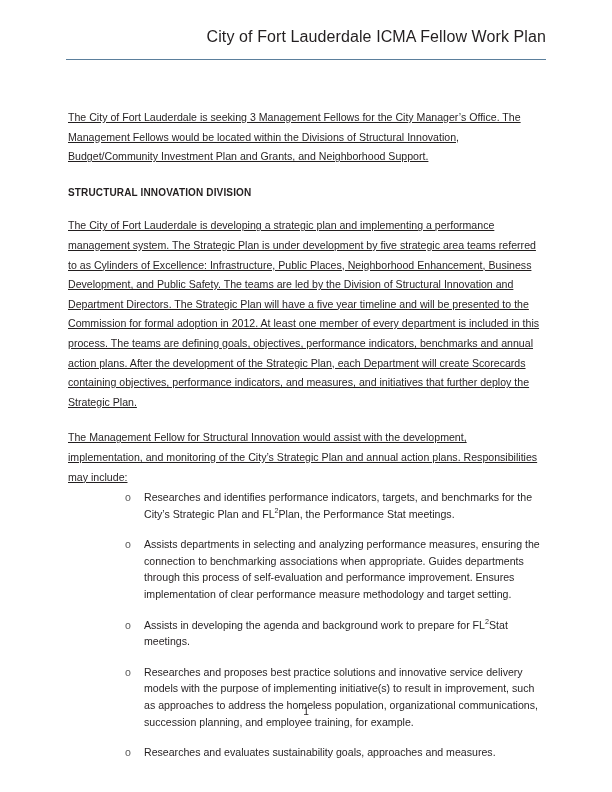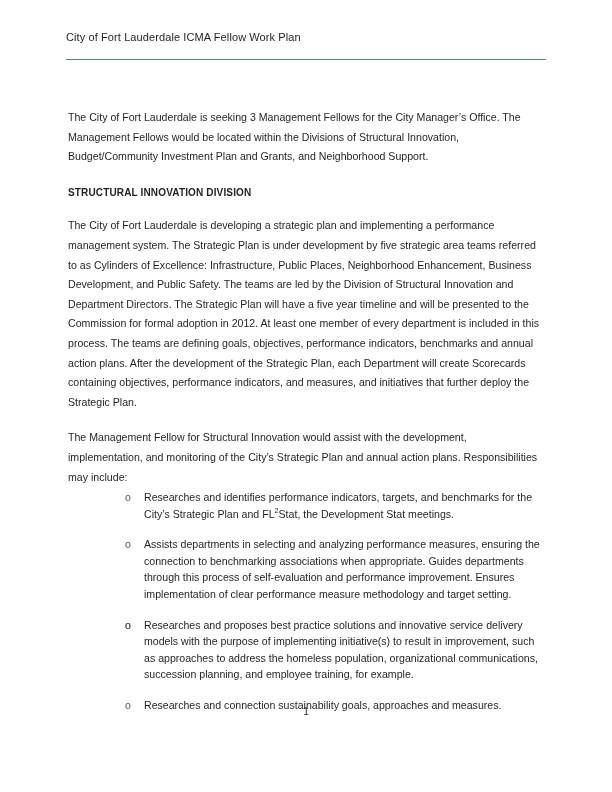--- a/index.html
+++ b/index.html
@@ -24,22 +24,22 @@
   }
 
   
   .header {
     position: absolute;
     left: 66px;
     top: 30px;
     width: 480px;
   }
   .header-title {
-    text-align: left;
-    font-size: 11px;
+    text-align: right;
+    font-size: 16px;
     line-height: 14px;
     color: #231f20;
     letter-spacing: 0.1px;
   }
   .header-rule {
     position: absolute;
     left: 66px;
     top: 59px;
     width: 480px;
     height: 0;
@@ -52,20 +52,21 @@
     left: 68px;
     top: 108px;
     width: 474px;
   }
   p.para {
     margin: 0 0 16px 0;
     font-size: 10.6px;
     line-height: 19.6px;
     text-align: left;
     color: #231f20;
+    text-decoration: underline;
   }
   p.para.tight {
     margin-bottom: 2px;
   }
   h2.section-heading {
     margin: 0 0 14px 0;
     font-size: 10px;
     line-height: 19.6px;
     font-weight: bold;
     letter-spacing: 0.15px;
@@ -134,42 +135,45 @@
     <h2 class="section-heading">STRUCTURAL INNOVATION DIVISION</h2>
 
     <p class="para">The City of Fort Lauderdale is developing a strategic plan and implementing a performance management system. The Strategic Plan is under development by five strategic area teams referred to as Cylinders of Excellence: Infrastructure, Public Places, Neighborhood Enhancement, Business Development, and Public Safety. The teams are led by the Division of Structural Innovation and Department Directors.  The Strategic Plan will have a five year timeline and will be presented to the Commission for formal adoption in 2012.  At least one member of every department is included in this process.  The teams are defining goals, objectives, performance indicators, benchmarks and annual action plans. After the development of the Strategic Plan, each Department will create Scorecards containing objectives, performance indicators, and measures, and initiatives that further deploy the Strategic Plan.</p>
 
     <p class="para tight">The Management Fellow for Structural Innovation would assist with the development, implementation, and monitoring of the City’s Strategic Plan and annual action plans. Responsibilities may include:</p>
 
     <ul class="bullets">
       <li>
         <span class="bullet-marker">o</span>
         <span class="li-text">
-          <span>Researches and identifies performance indicators, targets, and benchmarks for the City’s Strategic Plan and FL</span><sup>2</sup><span>Stat, the Development Stat meetings.</span>
+          <span>Researches and identifies performance indicators, targets, and benchmarks for the City’s Strategic Plan and FL</span><sup>2</sup><span>Plan, the Performance Stat meetings.</span>
         </span>
       </li>
       <li>
         <span class="bullet-marker">o</span>
         <span class="li-text">
           <span>Assists departments in selecting and analyzing performance measures, ensuring the connection to benchmarking associations when appropriate.  Guides departments through this process of self-evaluation and performance improvement. Ensures implementation of clear performance measure methodology and target setting.</span><sup></sup><span></span>
         </span>
       </li>
       <li>
         <span class="bullet-marker">o</span>
+        <span class="li-text">
+          <span>Assists in developing the agenda and background work to prepare for FL</span><sup>2</sup><span>Stat meetings.</span>
+        </span>
       </li>
       <li>
         <span class="bullet-marker">o</span>
         <span class="li-text">
           <span>Researches and proposes best practice solutions and innovative service delivery models with the purpose of implementing initiative(s) to result in improvement, such as approaches to address the homeless population, organizational communications, succession planning, and employee training, for example.</span><sup></sup><span></span>
         </span>
       </li>
       <li>
         <span class="bullet-marker">o</span>
         <span class="li-text">
-          <span>Researches and connection sustainability goals, approaches and measures.</span><sup></sup><span></span>
+          <span>Researches and evaluates sustainability goals, approaches and measures.</span><sup></sup><span></span>
         </span>
       </li>
     </ul>
 
   </div>
 
   <div class="page-number">1</div>
 
 </div>
 

